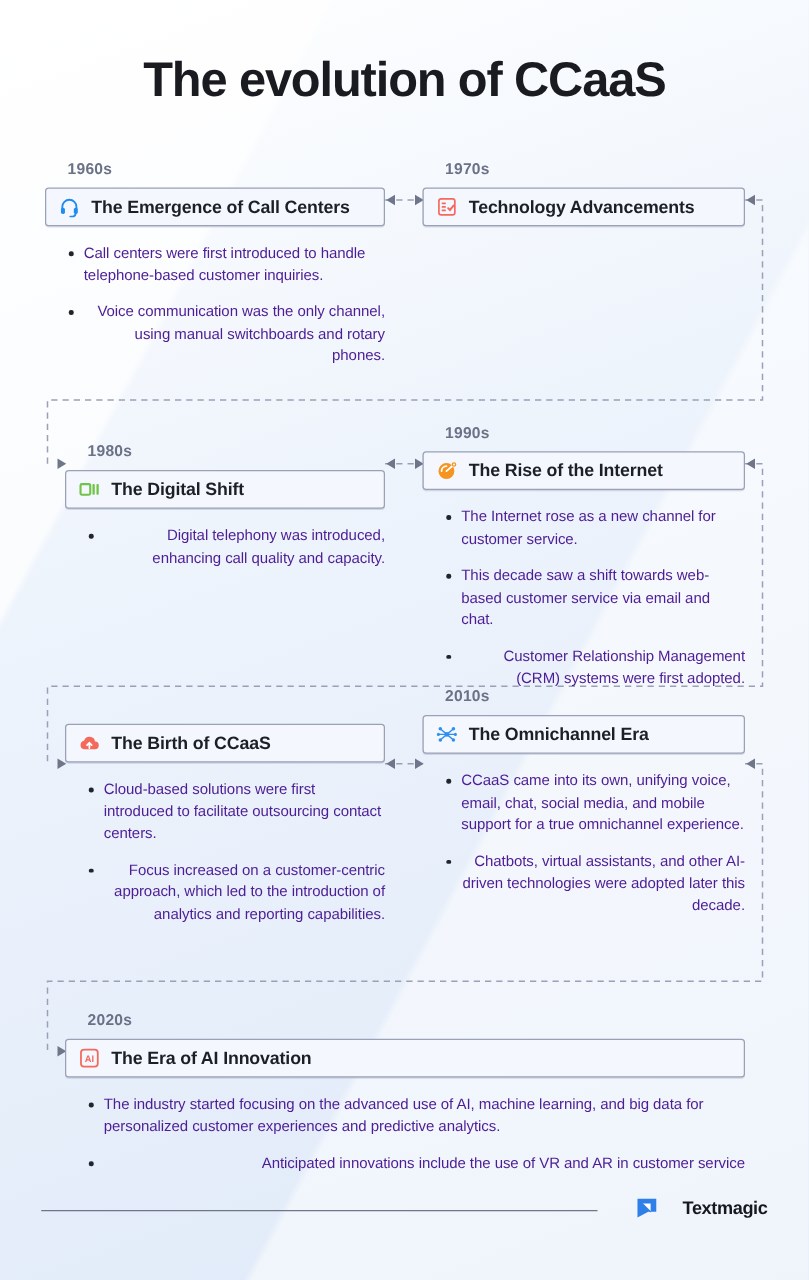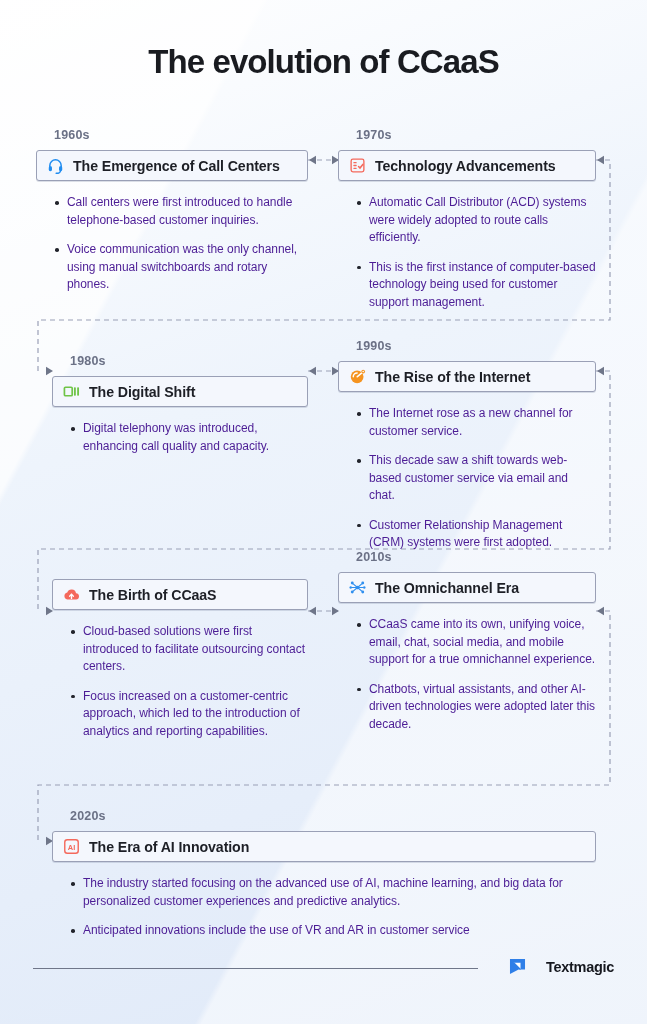--- a/index.html
+++ b/index.html
@@ -19,21 +19,21 @@
     position: absolute; inset: 0; pointer-events: none;
     background:
       linear-gradient(118deg, rgba(255,255,255,0.72) 0%, rgba(255,255,255,0.72) 22%, rgba(255,255,255,0) 22.6%),
       linear-gradient(118deg, rgba(255,255,255,0) 62%, rgba(255,255,255,0.5) 62.6%, rgba(255,255,255,0.5) 100%);
   }
   .canvas { position: absolute; inset: 0; }
 
   .title {
     position: absolute; top: 43px; left: 0; width: 647px;
     text-align: center;
-    font-size: 33px; font-weight: 700; letter-spacing: -0.9px;
+    font-size: 39px; font-weight: 700; letter-spacing: -0.9px;
     color: #191b20;
   }
 
   
   .flow { position: absolute; left: 0; top: 0; width: 647px; height: 1024px; }
 
   
   .era { position: absolute; margin-top: 12px; }
   .era-label {
     font-size: 12.5px; font-weight: 700; color: #6b7186;
@@ -54,21 +54,21 @@
   }
   .icon { width: 17px; height: 17px; flex: 0 0 17px; display:block; }
 
   ul.points { list-style: none; margin: 13px 0 0 0; padding: 0 0 0 18px; }
   ul.points li {
     position: relative;
     font-size: 12px; line-height: 17.5px; color: #4c1d95;
     margin-bottom: 12px; padding-left: 13px;
     letter-spacing: -0.05px;
   }
-  ul.points li:last-child { margin-bottom: 0; }
+  ul.points li:last-child { margin-bottom: 0; text-align: right; }
   ul.points li::before {
     content: ""; position: absolute; left: 1px; top: 7px;
     width: 3.6px; height: 3.6px; border-radius: 50%; background: #22242c;
   }
 
   
   .footer-rule {
     position: absolute; left: 33px; top: 968px; width: 445px; height: 1px;
     background: #6f7689;
   }
@@ -142,24 +142,20 @@
   <div class="era" style="left:338px; top:116px; width:258px;">
     <div class="era-label">1970s</div>
     <div class="pill">
       <svg class="icon" viewBox="0 0 24 24" fill="none" stroke="#f4695c" stroke-width="1.9" stroke-linecap="round">
         <rect x="3" y="3" width="18" height="18" rx="2.5"></rect>
         <path d="M7 8h3M7 12h3M7 16h3"></path>
         <path d="M13.5 13.5l2 2 4-5" stroke-width="2.2"></path>
       </svg>
       <span class="pill-title">Technology Advancements</span>
     </div>
-    <ul class="points">
-      <li>Automatic Call Distributor (ACD) systems were widely adopted to route calls efficiently.</li>
-      <li>This is the first instance of computer-based technology being used for customer support management.</li>
-    </ul>
   </div>
 
   <div class="era" style="left:52px; top:342px; width:256px;">
     <div class="era-label">1980s</div>
     <div class="pill">
       <svg class="icon" viewBox="0 0 24 24" fill="none">
         <rect x="2" y="6" width="11" height="12" rx="1.5" stroke="#6fc447" stroke-width="2.4"></rect>
         <rect x="15.5" y="6" width="2.6" height="12" rx="1" fill="#6fc447"></rect>
         <rect x="20" y="6" width="2.6" height="12" rx="1" fill="#6fc447"></rect>
       </svg>

